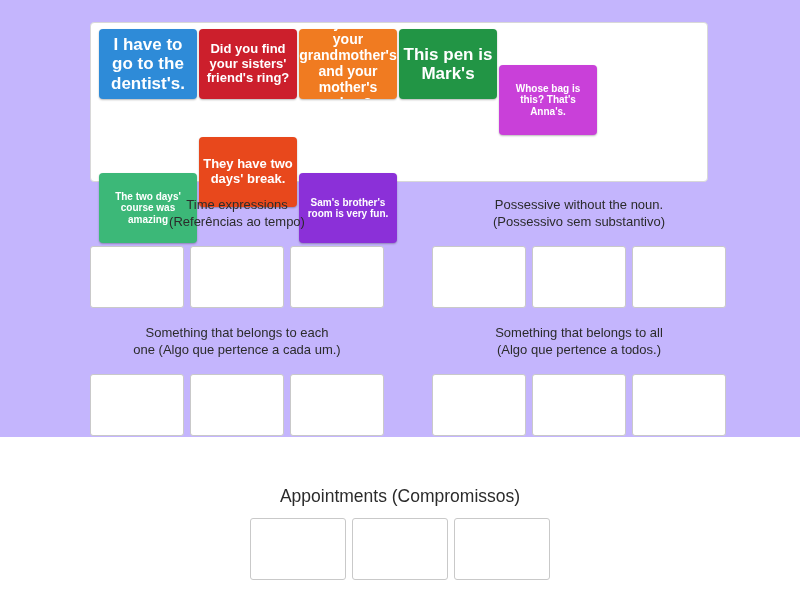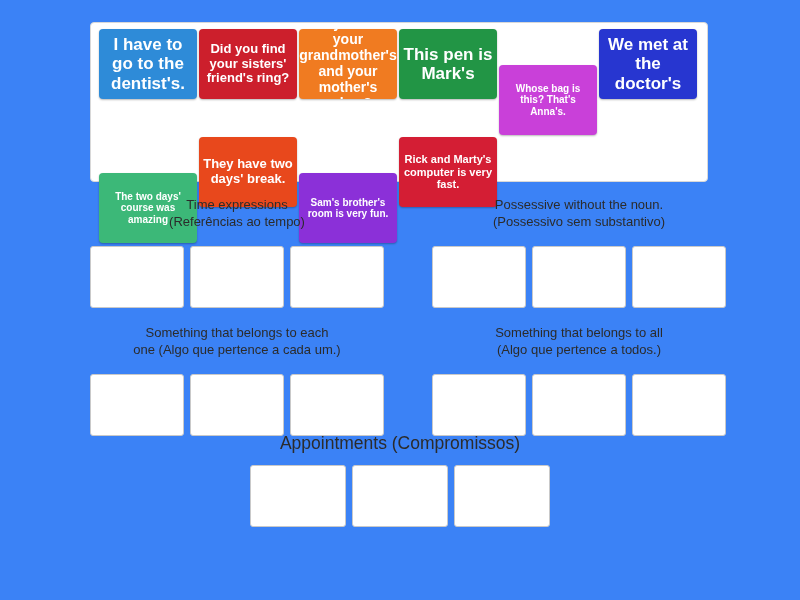--- a/index.html
+++ b/index.html
@@ -10,22 +10,22 @@
     width: 800px;
     height: 600px;
     background: #ffffff;
     font-family: "Liberation Sans", sans-serif;
     overflow: hidden;
   }
 
   #app {
     position: relative;
     width: 800px;
-    height: 600px;
-    background: #3b82f6;
+    height: 437px;
+    background: #c4b5fd;
   }
 
   
   .tile-tray {
     position: absolute;
     left: 90px;
     top: 22px;
     width: 618px;
     height: 160px;
     background: #ffffff;
@@ -111,21 +111,21 @@
     height: 62px;
     border: 1px solid #c9c9c9;
     border-radius: 3px;
     background: #ffffff;
   }
 
   
   .cat-group-bottom {
     position: absolute;
     left: 230px;
-    top: 432px;
+    top: 485px;
     width: 340px;
   }
 
   .cat-group-bottom .cat-title {
     font-size: 17.5px;
     min-height: 0;
     margin-bottom: 10px;
   }
 
   .cat-group-bottom .dropzone {
@@ -148,36 +148,30 @@
         </div>
       <div class="tile fs-10" style="background: rgb(240, 123, 33);">
           <span>Do you like your grandmother's and your mother's cakes?</span>
         </div>
       <div class="tile fs-17" style="background: rgb(34, 149, 69);">
           <span>This pen is Mark's</span>
         </div>
       <div class="tile fs-12" style="background: rgb(201, 64, 217);">
           <span>Whose bag is this? That's Anna's.</span>
         </div>
-      <div class="tile fs-17" style="background: rgb(39, 54, 208);">
-          <span>We met at the doctor's</span>
-        </div>
     </div>
     <div class="tile-row">
       <div class="tile fs-12" style="background: rgb(60, 184, 120);">
           <span>The two days' course was amazing</span>
         </div>
       <div class="tile fs-15" style="background: rgb(232, 72, 28);">
           <span>They have two days' break.</span>
         </div>
       <div class="tile fs-12" style="background: rgb(139, 48, 216);">
           <span>Sam's brother's room is very fun.</span>
-        </div>
-      <div class="tile fs-11" style="background: rgb(212, 30, 52);">
-          <span>Rick and Marty's computer is very fast.</span>
         </div>
       <div class="tile empty"></div>
     </div>
   </div>
 
   <div class="cat-grid">
 
     <div class="cat-row">
 
       <div class="cat-group">

